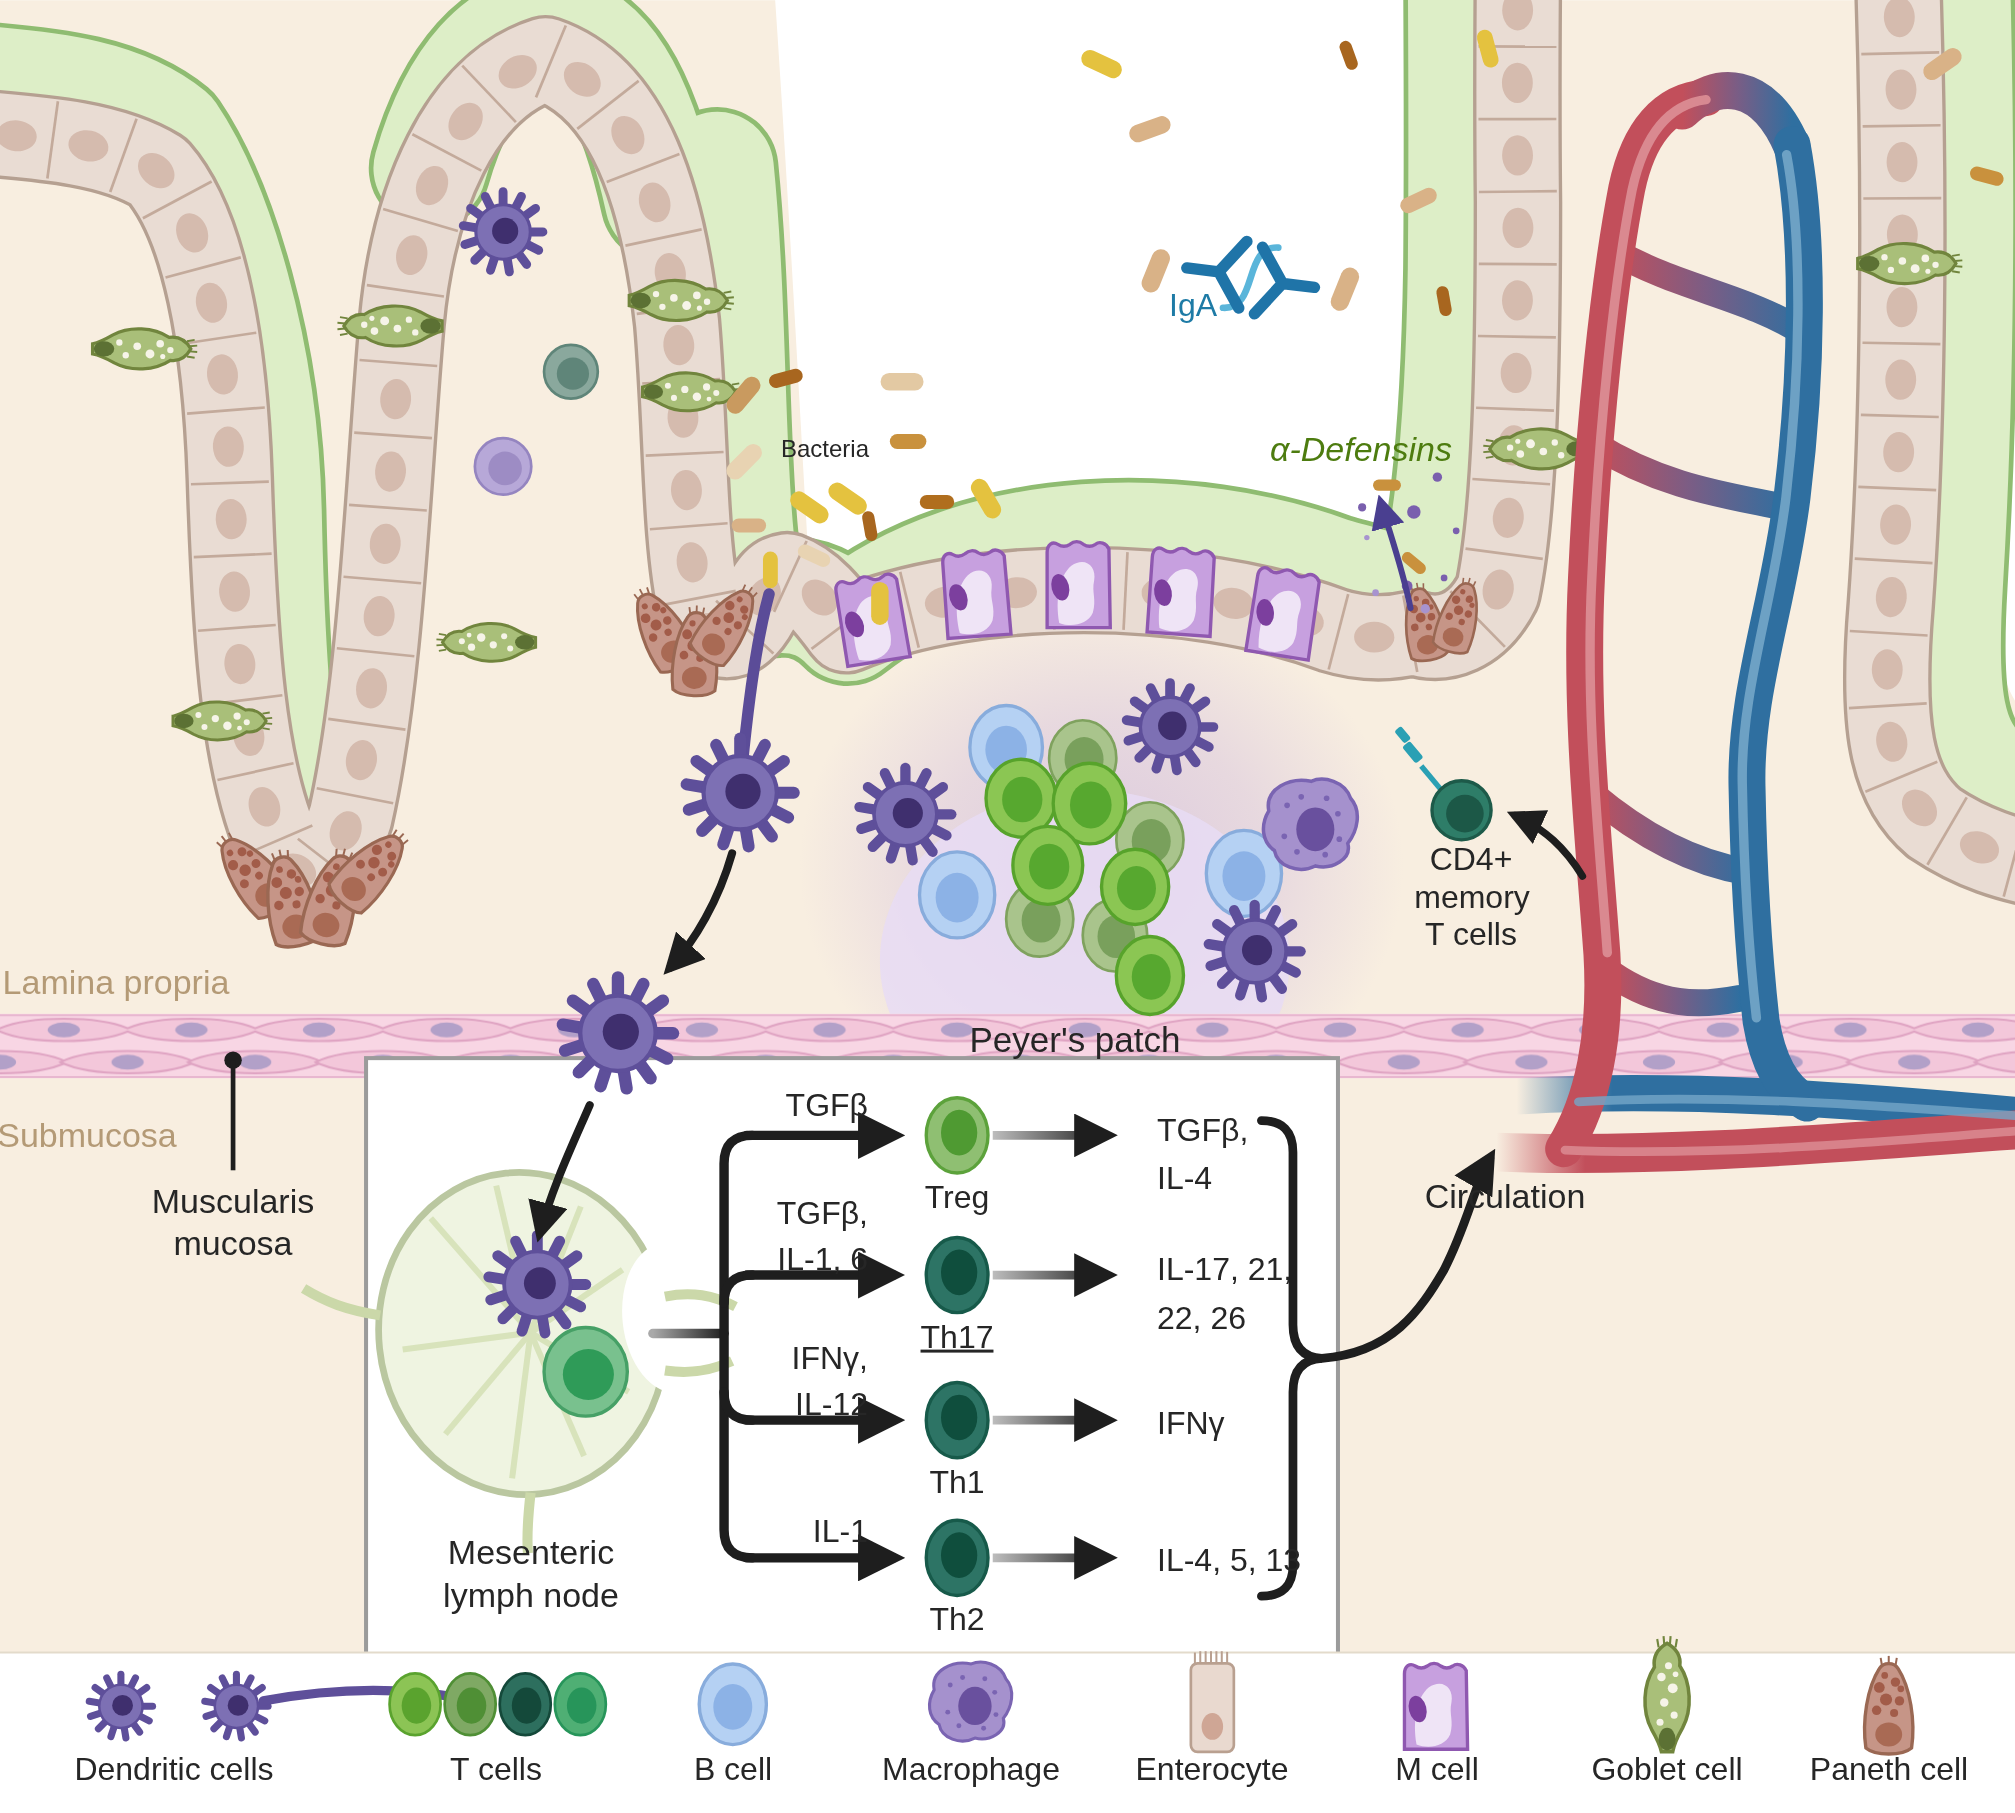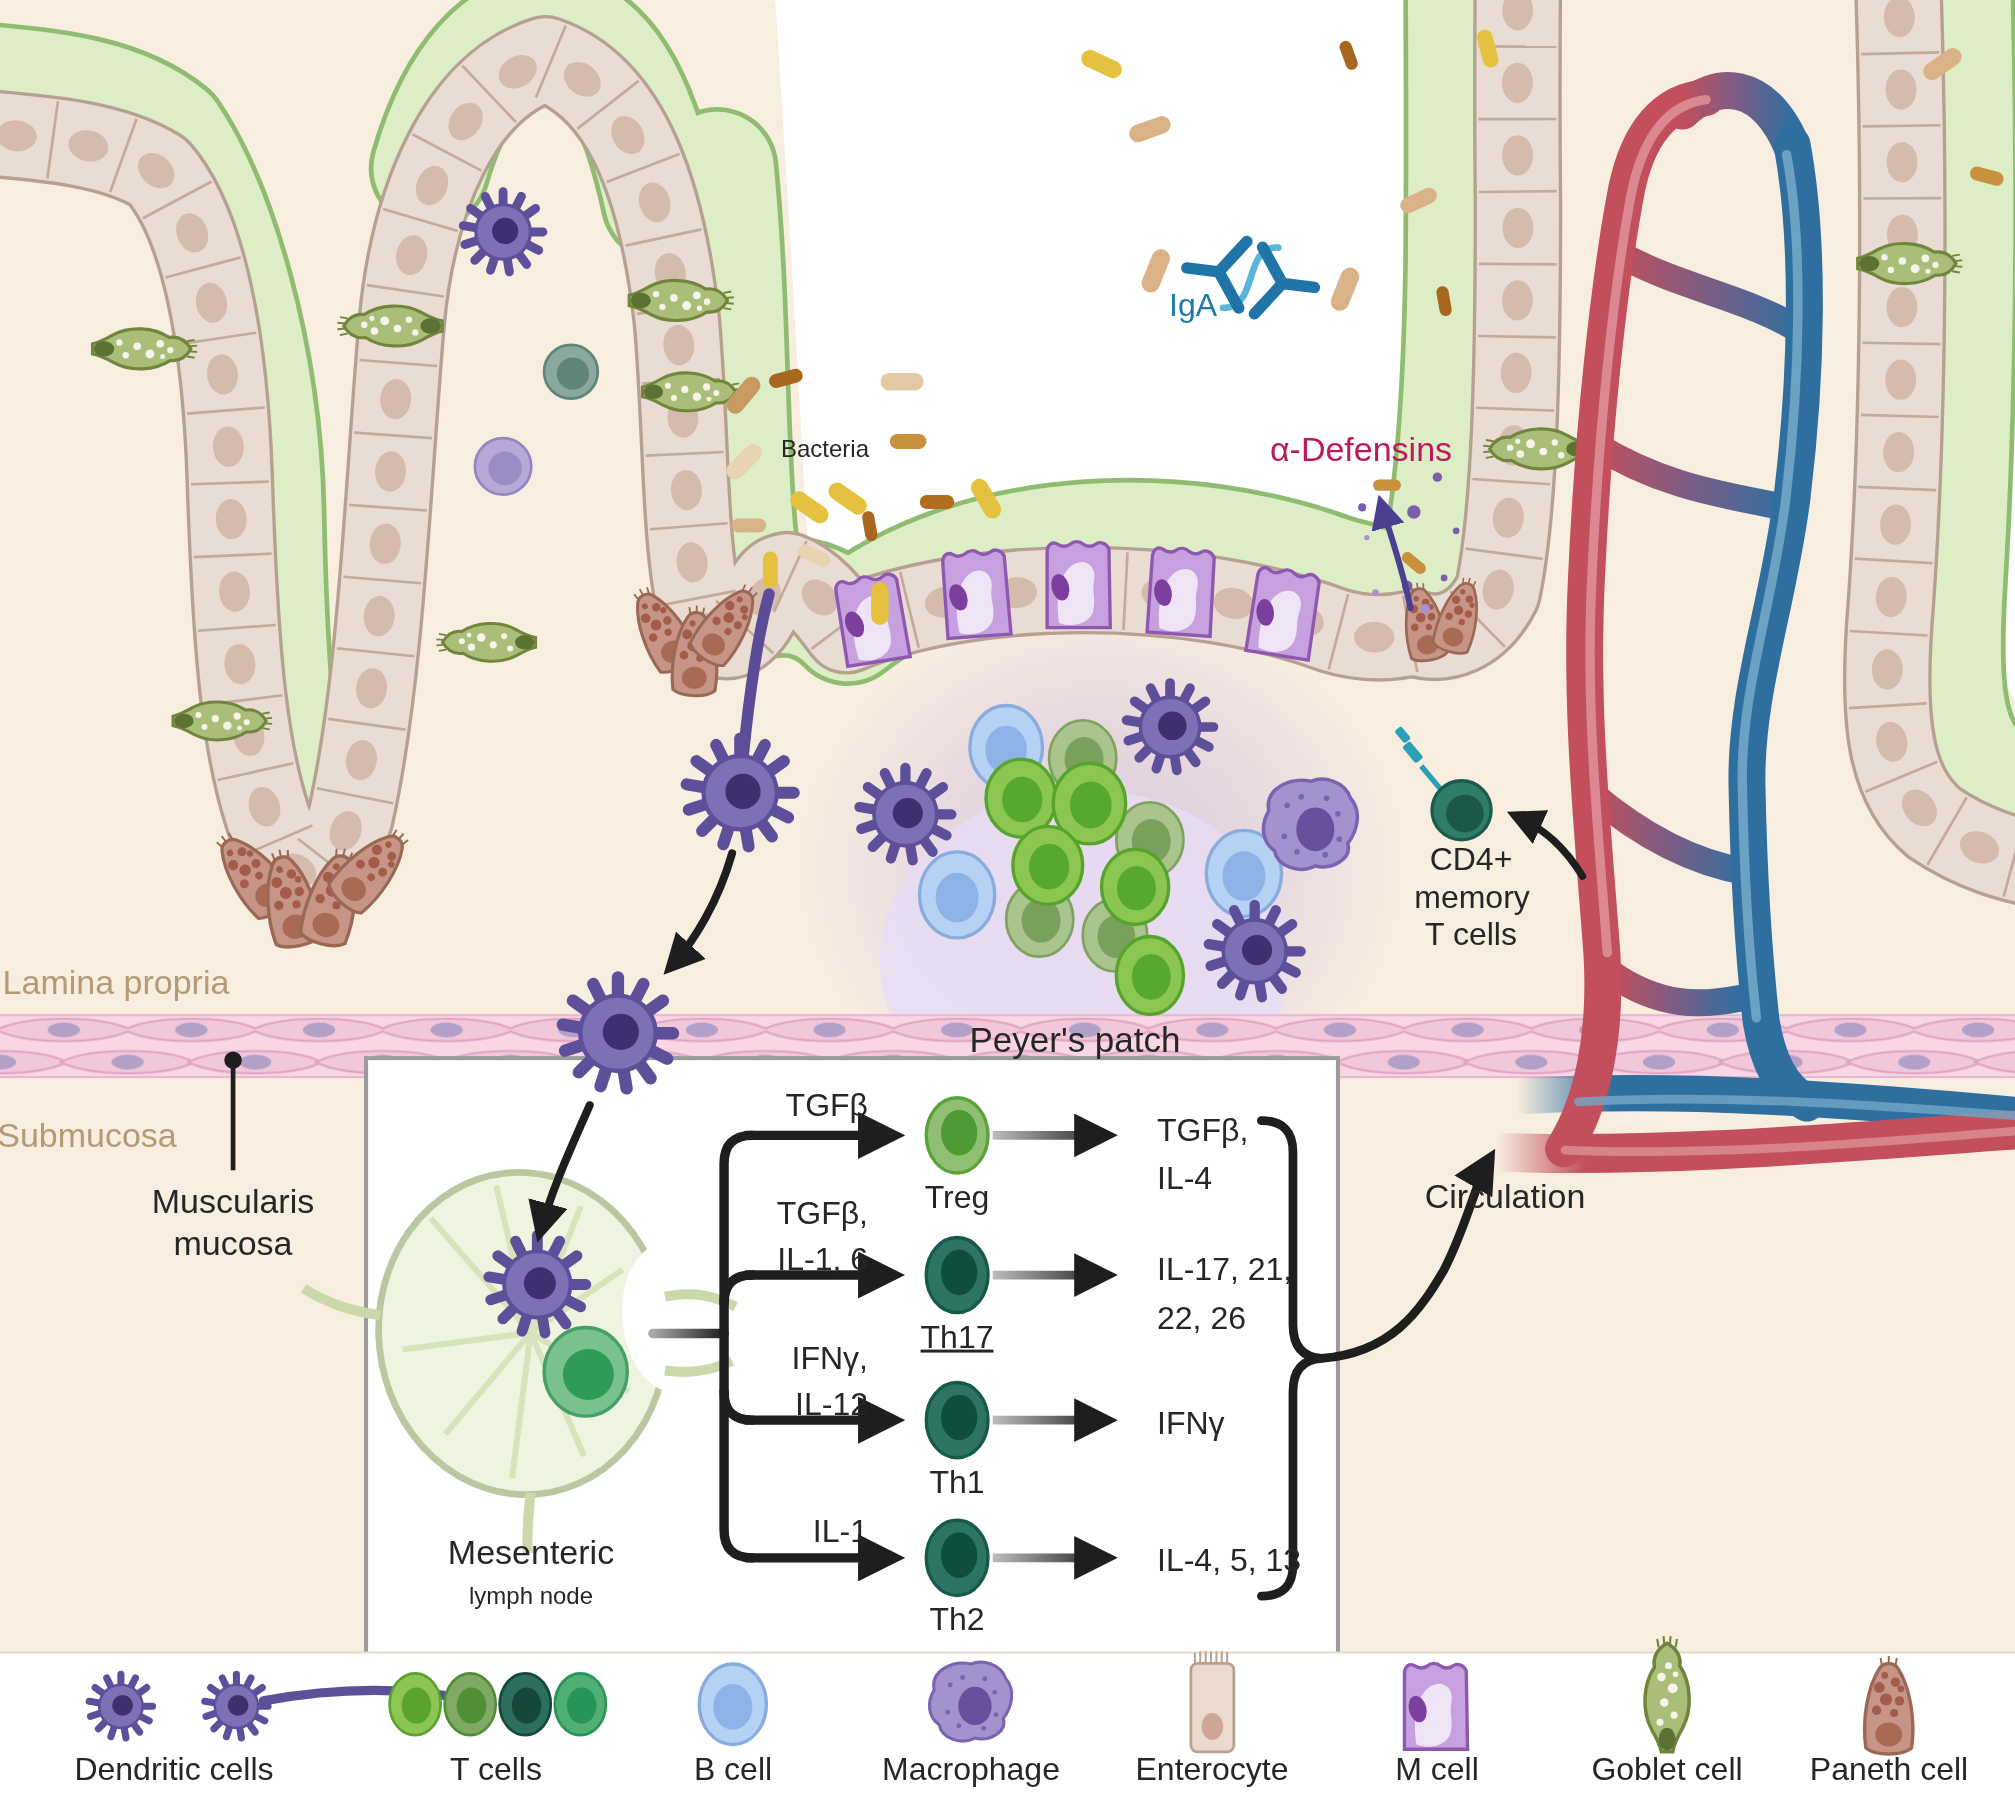--- a/index.html
+++ b/index.html
@@ -3,21 +3,21 @@
 <meta charset="utf-8">
 <style>
   html,body{margin:0;padding:0;}
   body{width:2015px;height:1814px;position:relative;background:#ffffff;font-family:"Liberation Sans",sans-serif;overflow:hidden;}
   #stage{position:absolute;left:0;top:0;width:2015px;height:1814px;}
   svg{position:absolute;left:0;top:0;}
   .lbl{position:absolute;font-size:31px;line-height:1.15;color:#262626;white-space:nowrap;transform:translate(-50%,-50%);z-index:5;}
   .big{font-size:32px;}
   .tan{color:#b49a76;}
   .iga{color:#1e7ba6;font-size:32px;}
-  .def{color:#be185d;}
+  .def{color:#4d7c0f;font-style:italic;}
   .ra{transform:translate(-100%,-50%);text-align:right;}
   .la{transform:translate(0,-50%);text-align:left;}
 </style>
 </head>
 <body>
 
 <div id="stage">
 <svg id="scene" width="2015" height="1814" viewBox="0 0 3000 2700">
   <defs>
     <marker id="mB" markerWidth="5" markerHeight="5" refX="7.5" refY="5" viewBox="0 0 10 10" orient="auto" markerUnits="strokeWidth">
@@ -600,21 +600,21 @@
 <div class="lbl" style="left:1471px;top:859px;font-size:32px;">CD4+</div>
 <div class="lbl" style="left:1472px;top:897px;font-size:32px;">memory</div>
 <div class="lbl" style="left:1471px;top:934px;font-size:32px;">T cells</div>
 
 <div class="lbl tan" style="left:116px;top:983px;font-size:34px;">Lamina propria</div>
 <div class="lbl tan" style="left:87px;top:1136px;font-size:34px;">Submucosa</div>
 <div class="lbl" style="left:233px;top:1202px;font-size:34px;">Muscularis</div>
 <div class="lbl" style="left:233px;top:1244px;font-size:34px;">mucosa</div>
 
 <div class="lbl" style="left:531px;top:1553px;font-size:34px;">Mesenteric</div>
-<div class="lbl" style="left:531px;top:1596px;font-size:24px;">lymph node</div>
+<div class="lbl" style="left:531px;top:1596px;font-size:34px;">lymph node</div>
 <div class="lbl" style="left:1505px;top:1197px;font-size:34px;">Circulation</div>
 
 <div class="lbl ra big" style="left:868px;top:1105px;">TGFβ</div>
 <div class="lbl big" style="left:957px;top:1197px;">Treg</div>
 <div class="lbl la big" style="left:1157px;top:1130px;">TGFβ,</div>
 <div class="lbl la big" style="left:1157px;top:1178px;">IL-4</div>
 
 <div class="lbl ra big" style="left:868px;top:1213px;">TGFβ,</div>
 <div class="lbl ra big" style="left:868px;top:1259px;">IL-1, 6</div>
 <div class="lbl big" style="left:957px;top:1337px;text-decoration:underline;">Th17</div>

